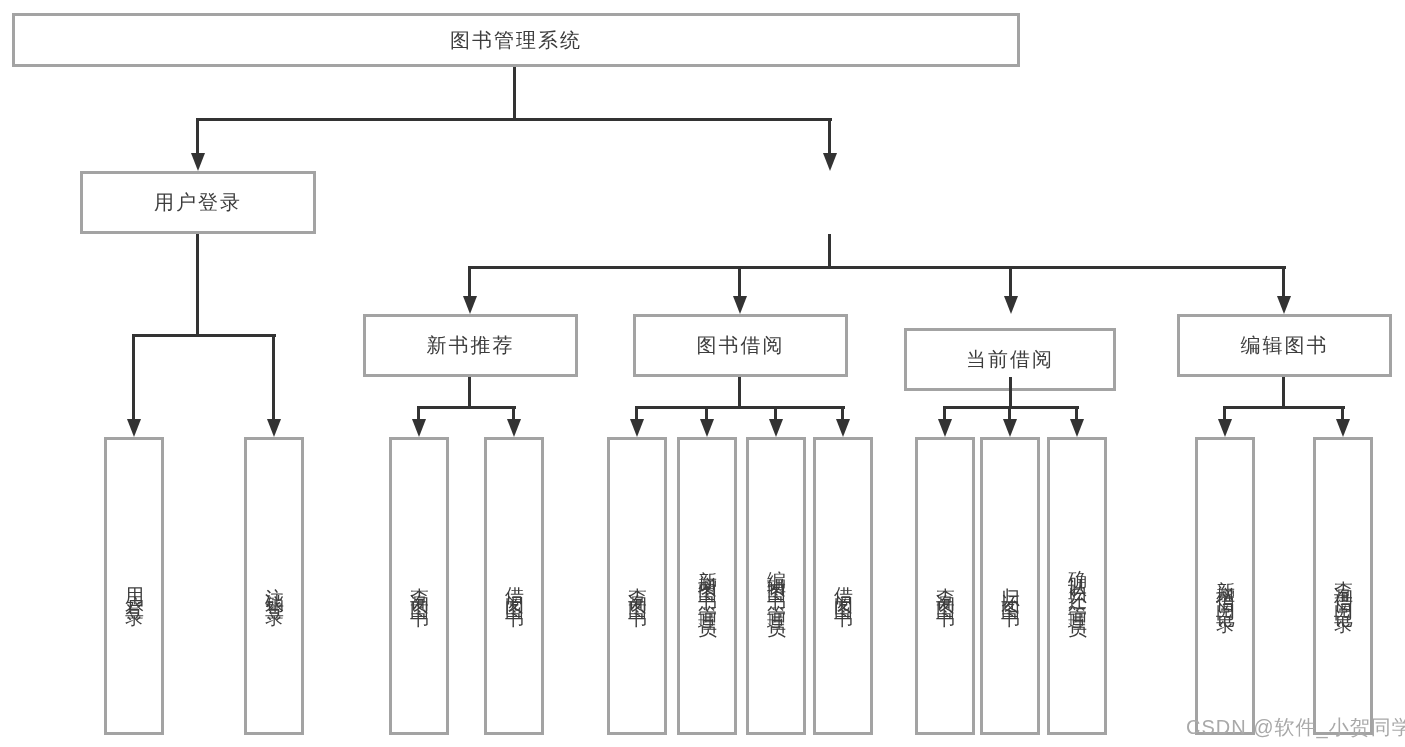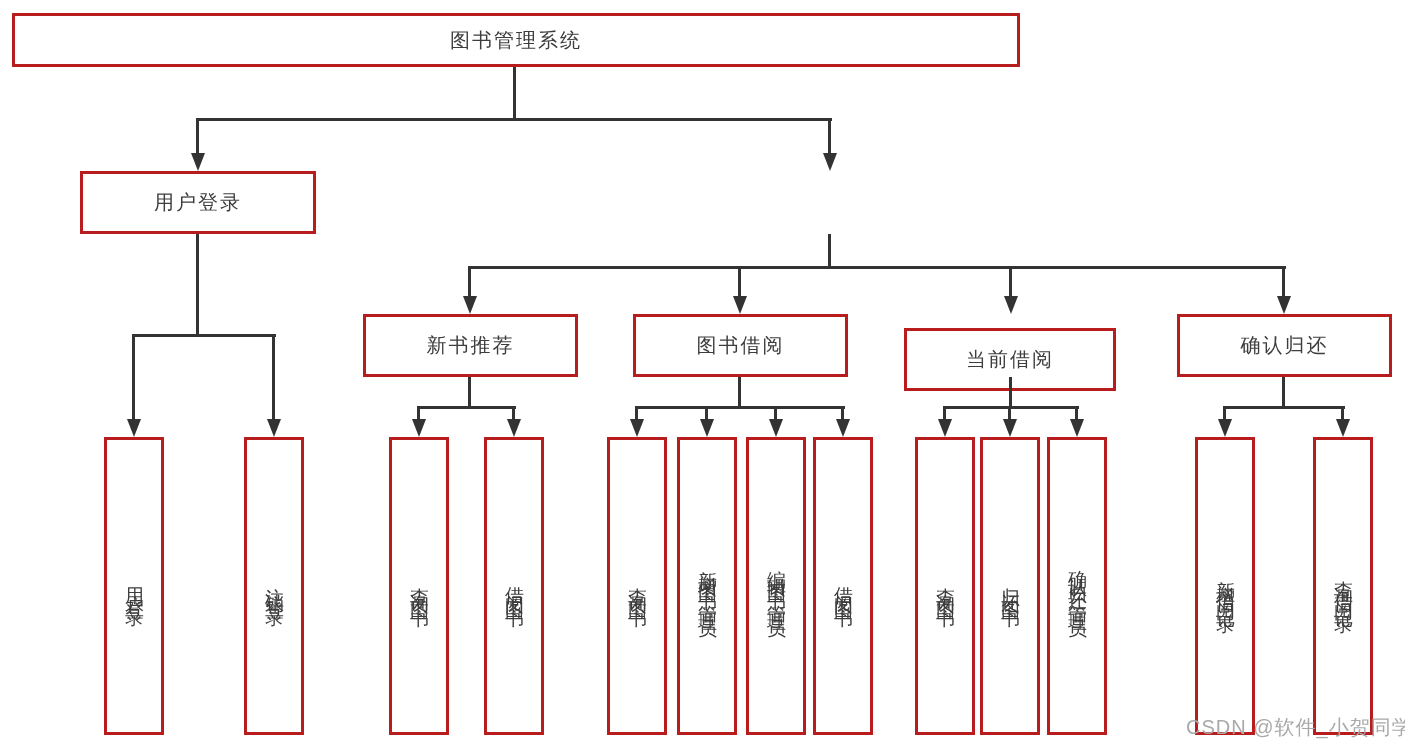--- a/index.html
+++ b/index.html
@@ -7,21 +7,21 @@
     position: relative;
     width: 1405px;
     height: 747px;
     background: #ffffff;
     font-family: "Liberation Sans", "DejaVu Sans", sans-serif;
     overflow: hidden;
   }
   .node {
     position: absolute;
     box-sizing: border-box;
-    border: 3px solid #b91c1c;
+    border: 3px solid #a3a3a3;
     background: #ffffff;
     display: flex;
     align-items: center;
     justify-content: center;
     color: #3d3d3d;
     font-size: 20px;
     letter-spacing: 2px;
     text-align: center;
   }
   .leaf { width: 60px; top: 437px; height: 298px; }
@@ -95,21 +95,21 @@
   <div class="node" style="left:363px; top:314px; width:215px; height:63px;">
     <span>新书推荐</span>
   </div>
   <div class="node" style="left:633px; top:314px; width:215px; height:63px;">
     <span>图书借阅</span>
   </div>
   <div class="node" style="left:904px; top:328px; width:212px; height:63px;">
     <span>当前借阅</span>
   </div>
   <div class="node" style="left:1177px; top:314px; width:215px; height:63px;">
-    <span>确认归还</span>
+    <span>编辑图书</span>
   </div>
 
   <div class="vline" style="left:468px; top:377px; height:32px;"></div>
   <div class="hline" style="left:417px; top:406px; width:99px;"></div>
   <div class="vline" style="left:417px; top:408px; height:12px;"></div>
   <div class="tri" style="left:412px; top:419px;"></div>
   <div class="vline" style="left:512px; top:408px; height:12px;"></div>
   <div class="tri" style="left:507px; top:419px;"></div>
 
   <div class="vline" style="left:738px; top:377px; height:32px;"></div>

